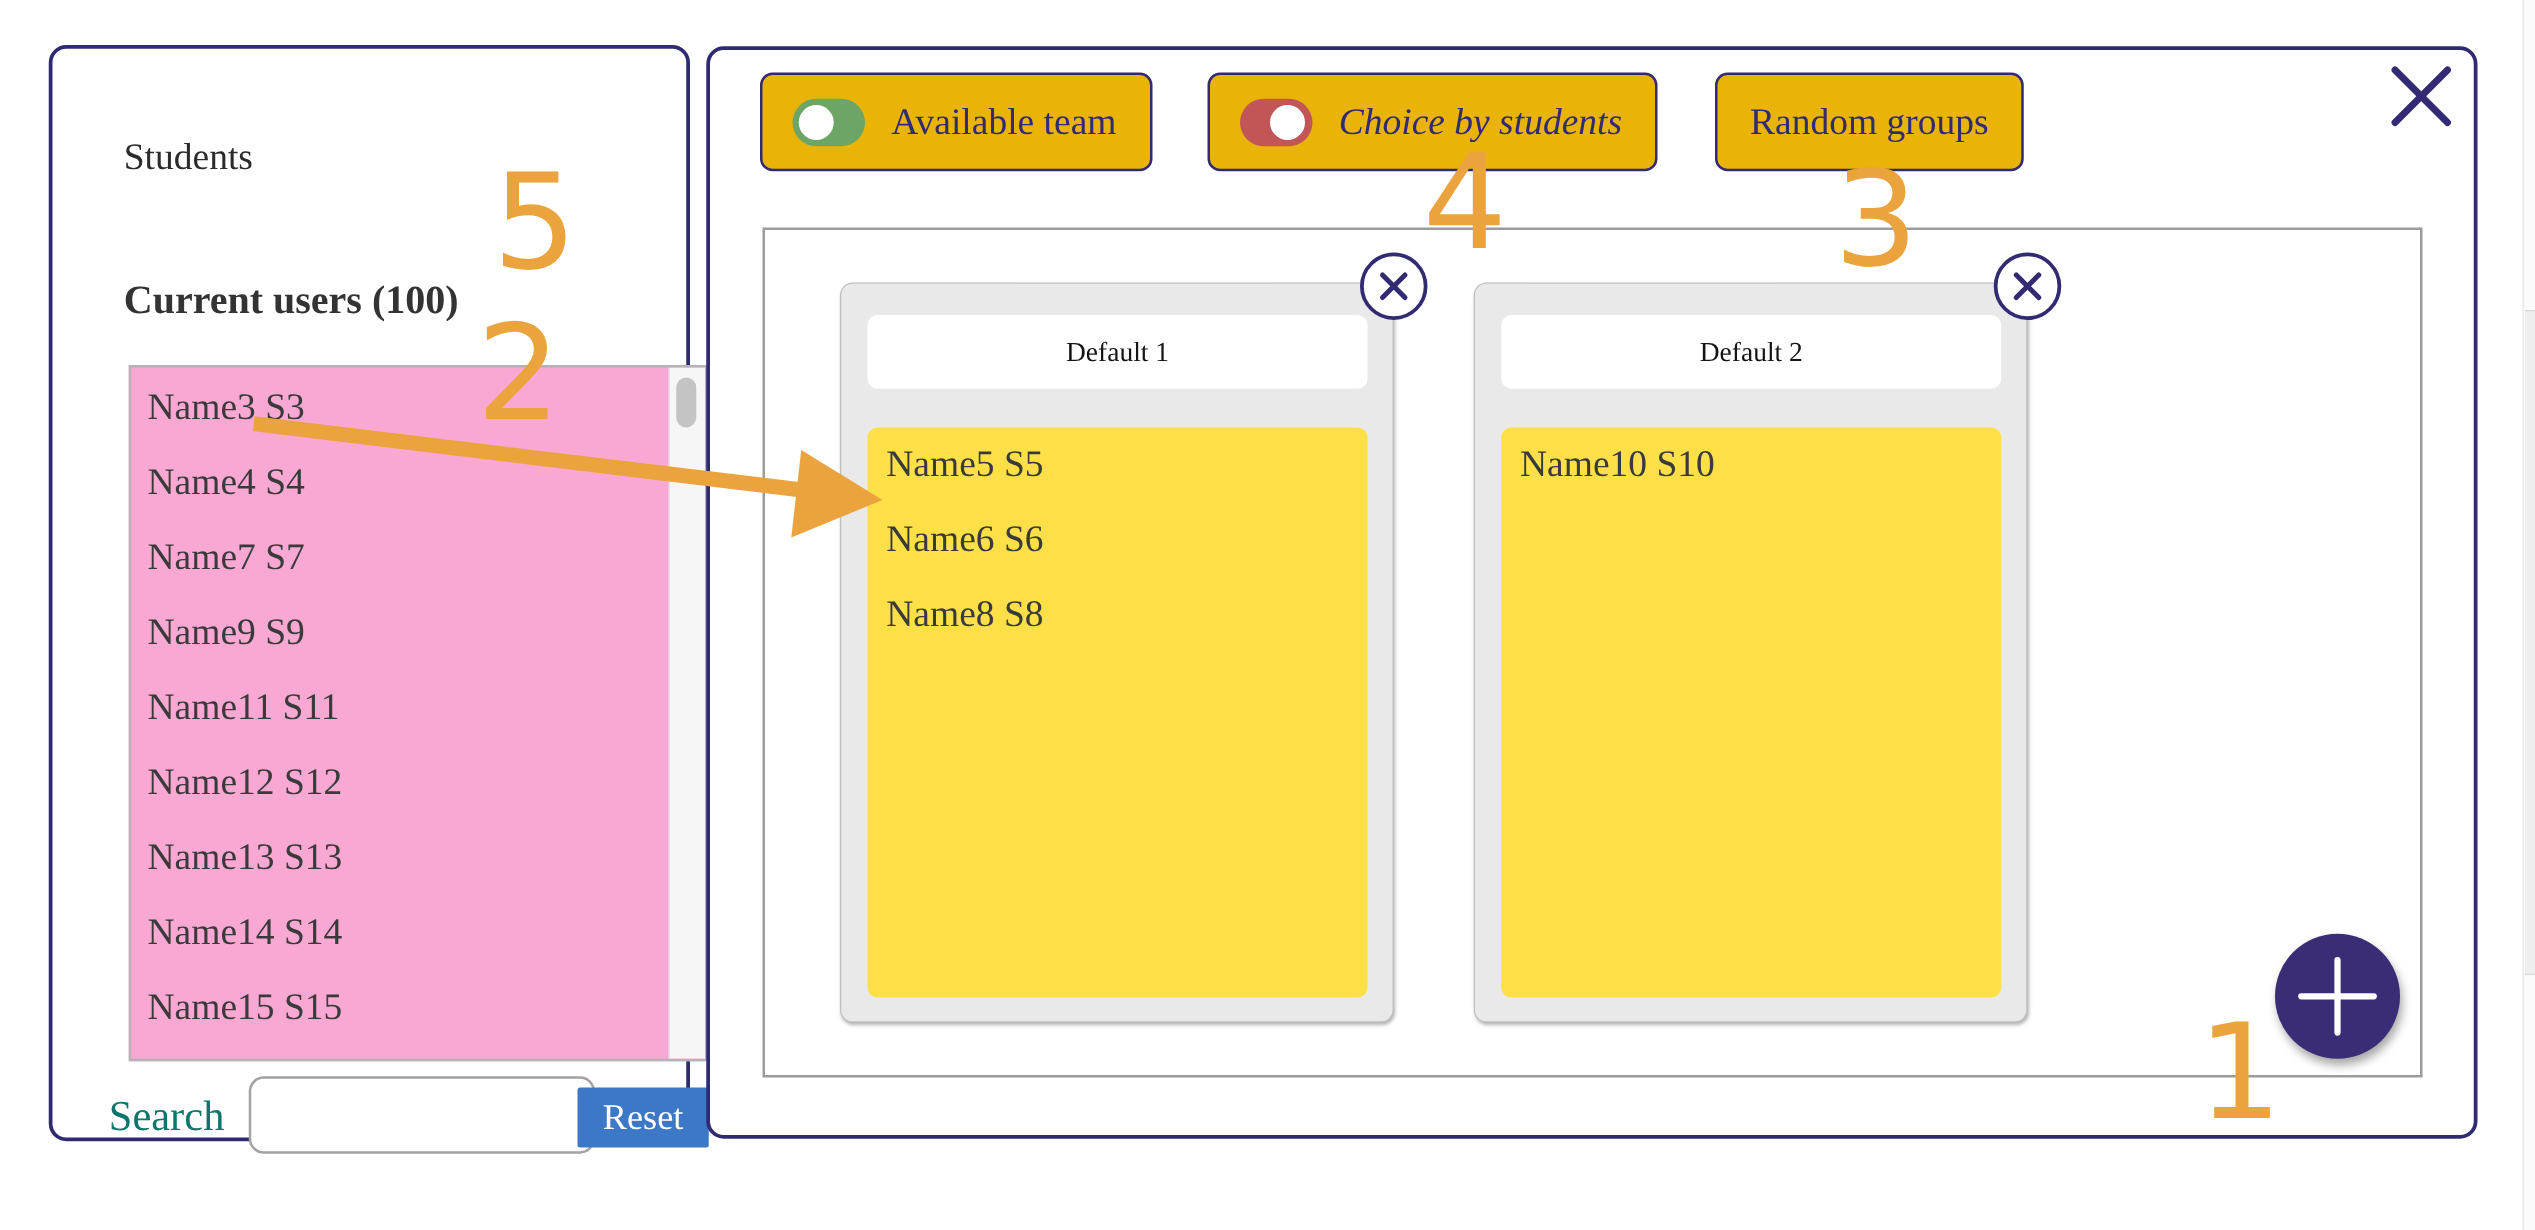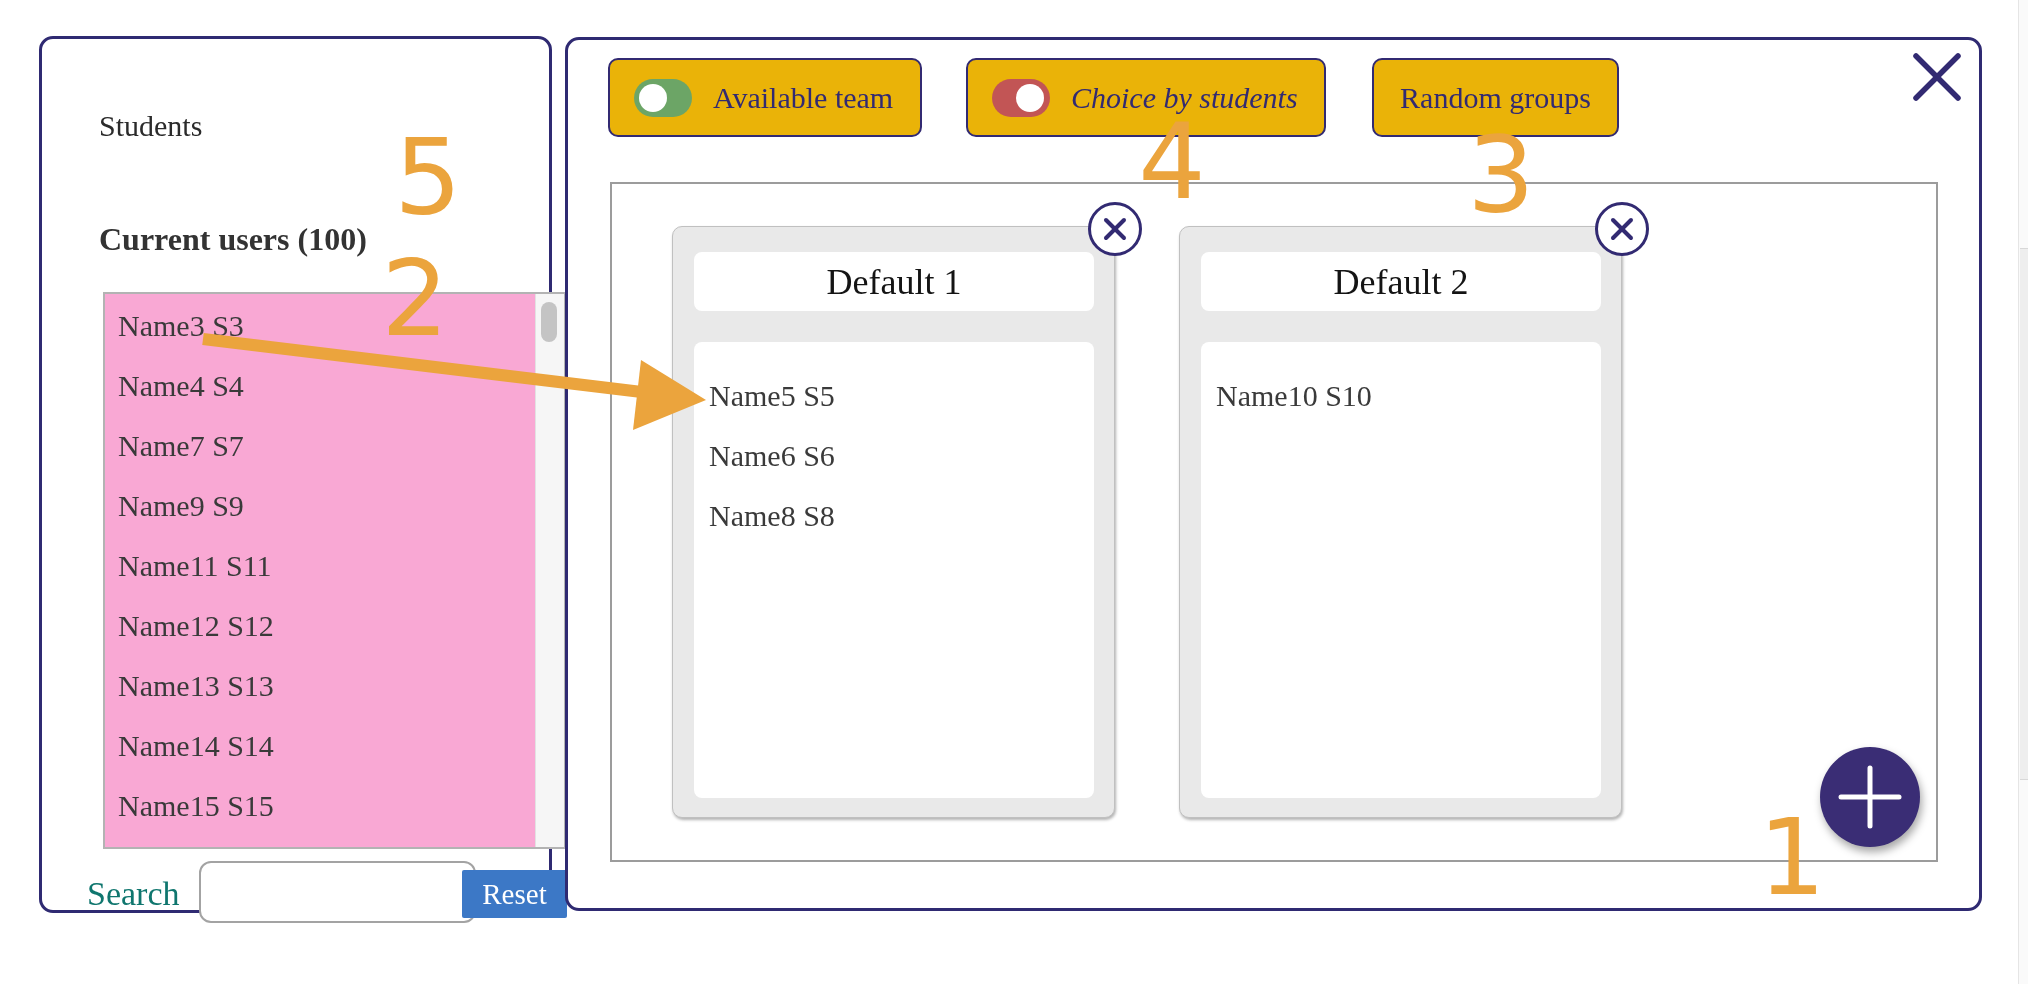--- a/index.html
+++ b/index.html
@@ -48,23 +48,23 @@
   .knob-right{right:6px;}
   .dialog-close{position:absolute;left:1906px;top:46px;width:62px;height:62px;cursor:pointer;}
   .groups-container{position:absolute;left:610px;top:182px;width:1328px;height:680px;
     border:2px solid #9c9c9c;background:#fff;box-sizing:border-box;}
   .group-card{position:absolute;top:226px;width:443px;height:592px;background:#e9e9e9;
     border:1px solid #c0c0c0;border-radius:10px;box-shadow:1px 2px 3px rgba(0,0,0,0.30);box-sizing:border-box;}
   .card-1{left:672px;}
   .card-2{left:1179px;}
   .group-title{position:absolute;left:21px;top:25px;width:400px;height:59px;background:#ffffff;
     border-radius:8px;display:flex;align-items:center;justify-content:center;
-    font-size:36px;color:#141414;}
-  .group-members{position:absolute;left:21px;top:115px;width:400px;height:456px;background:#ffffff;
-    border-radius:8px;padding-top:24px;box-sizing:border-box;overflow:hidden;}
+    font-size:22px;color:#141414;}
+  .group-members{position:absolute;left:21px;top:115px;width:400px;height:456px;background:#fde047;
+    border-radius:8px;box-sizing:border-box;overflow:hidden;}
   .member-item{height:60px;line-height:60px;padding-left:15px;font-size:30px;color:#3a3a3a;white-space:nowrap;}
   .remove-group{position:absolute;top:202px;width:54px;height:54px;border-radius:50%;
     background:#ffffff;border:3px solid #322a72;box-sizing:border-box;cursor:pointer;z-index:6;
     display:flex;align-items:center;justify-content:center;}
   .remove-1{left:1088px;}
   .remove-2{left:1595px;}
   .fab{position:absolute;left:1820px;top:747px;width:100px;height:100px;border-radius:50%;
     background:#3a2d75;box-shadow:2px 5px 8px rgba(0,0,0,0.35);cursor:pointer;z-index:8;
     display:flex;align-items:center;justify-content:center;}
   

